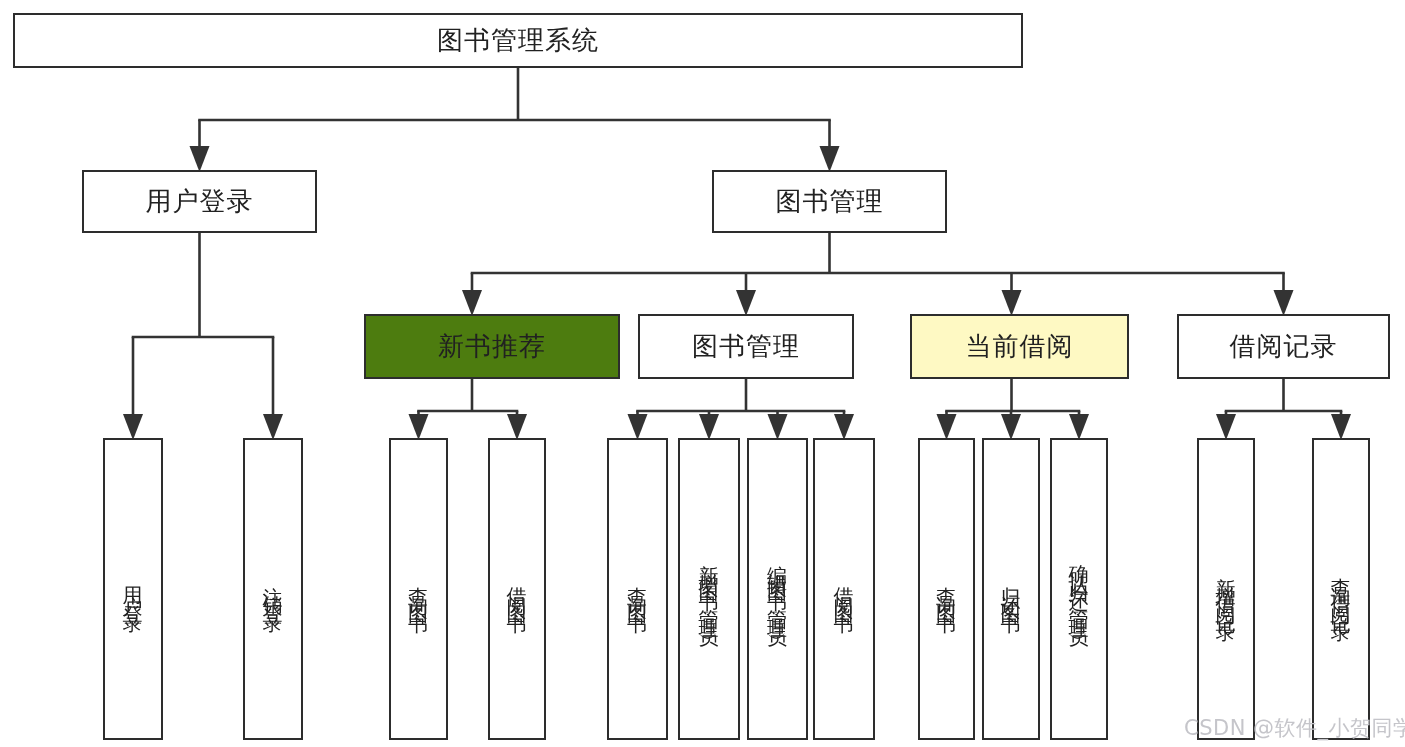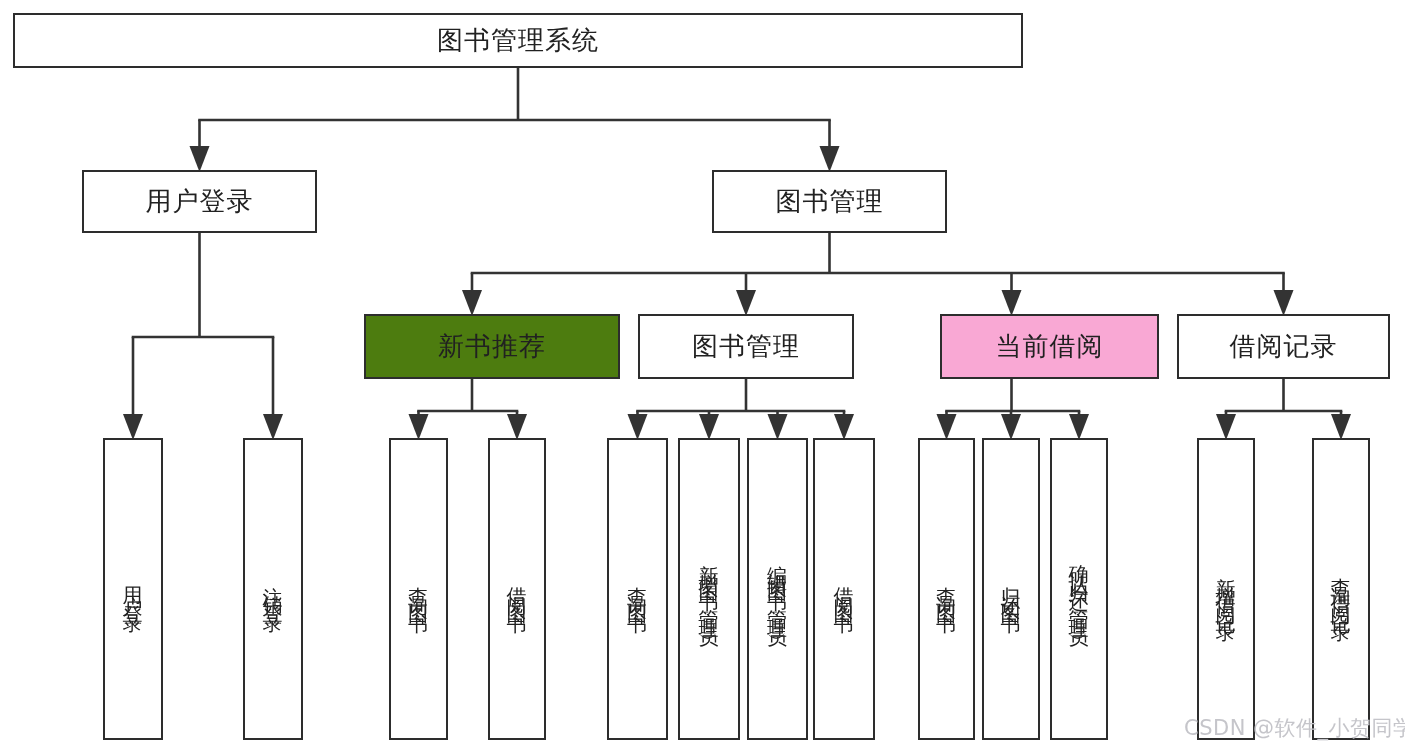--- a/index.html
+++ b/index.html
@@ -121,21 +121,21 @@
       </div>
       <div class="node horizontal" style="left: 712px; top: 170px; width: 235px; height: 63px; border-color: rgb(45, 45, 45); background: rgb(255, 255, 255);">
         <span class="label" style="color: rgb(33, 33, 33);">图书管理</span>
       </div>
       <div class="node horizontal" style="left: 364px; top: 314px; width: 256px; height: 65px; border-color: rgb(45, 45, 45); background: #4d7c0f;">
         <span class="label" style="color: rgb(33, 33, 33);">新书推荐</span>
       </div>
       <div class="node horizontal" style="left: 638px; top: 314px; width: 216px; height: 65px; border-color: rgb(45, 45, 45); background: rgb(255, 255, 255);">
         <span class="label" style="color: rgb(33, 33, 33);">图书管理</span>
       </div>
-      <div class="node horizontal" style="left: 940px; top: 314px; width: 219px; height: 65px; border-color: rgb(45, 45, 45); background: #f9a8d4;">
+      <div class="node horizontal" style="left: 910px; top: 314px; width: 219px; height: 65px; border-color: rgb(45, 45, 45); background: #fef9c3;">
         <span class="label" style="color: rgb(33, 33, 33);">当前借阅</span>
       </div>
       <div class="node horizontal" style="left: 1177px; top: 314px; width: 213px; height: 65px; border-color: rgb(45, 45, 45); background: rgb(255, 255, 255); justify-content: center;">
         <span class="label" style="color: rgb(33, 33, 33);">借阅记录</span>
       </div>
       <div class="node vertical" style="left: 103px; top: 438px; width: 60px; height: 302px; border-color: rgb(45, 45, 45); background: rgb(255, 255, 255);">
         <span class="label" style="color: rgb(33, 33, 33);">用户登录</span>
       </div>
       <div class="node vertical" style="left: 243px; top: 438px; width: 60px; height: 302px; border-color: rgb(45, 45, 45); background: rgb(255, 255, 255);">
         <span class="label" style="color: rgb(33, 33, 33);">注销登录</span>

